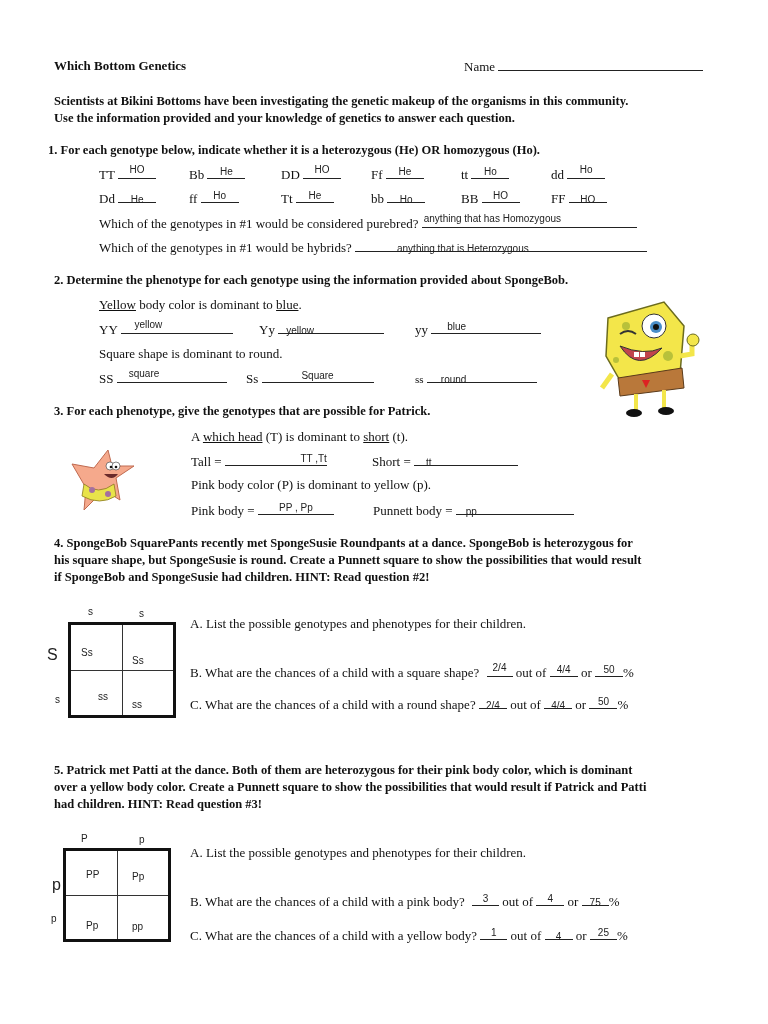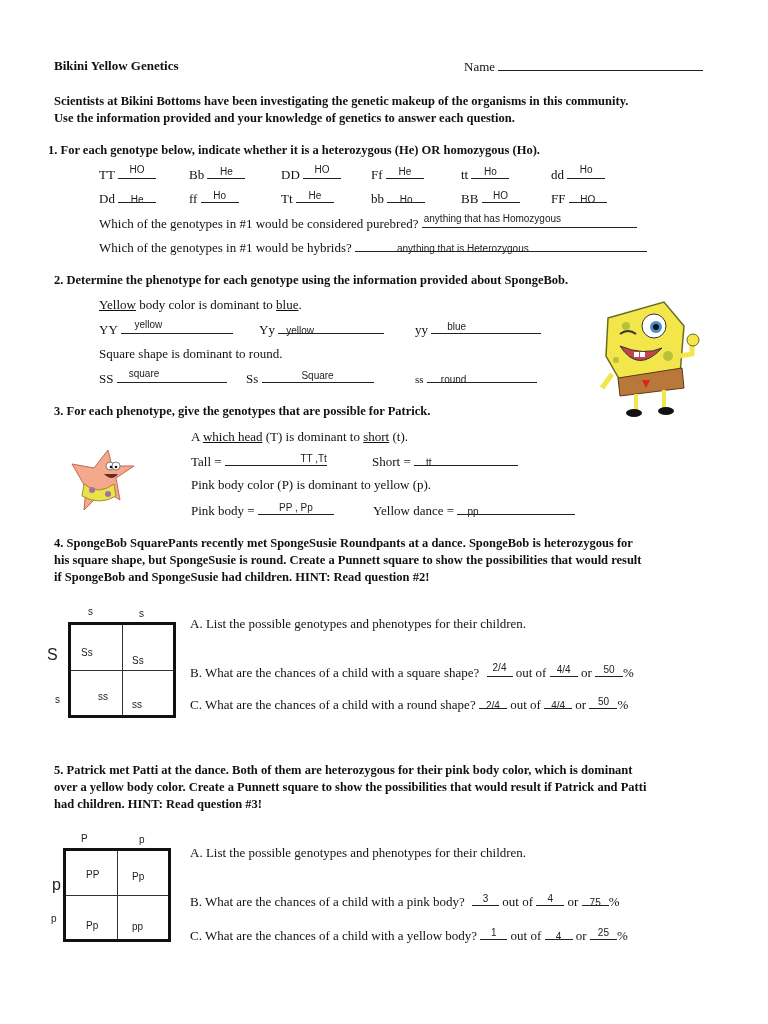--- a/index.html
+++ b/index.html
@@ -15,21 +15,21 @@
   .punnett { position: absolute; border: 3px solid #111; }
   .punnett .vline { position: absolute; top: 0; bottom: 0; width: 1px; background: #333; }
   .punnett .hline { position: absolute; left: 0; right: 0; height: 1px; background: #333; }
   .cell-txt { position: absolute; font-family: "Liberation Sans", sans-serif; font-size: 10px; color: #222; }
   .allele { position: absolute; font-family: "Liberation Sans", sans-serif; font-size: 10px; color: #222; }
   .allele.big { font-size: 16px; }
 </style>
 </head>
 <body>
 
-<div class="abs bold" style="left:54px;top:58px;font-size:13px;">Bikini Yellow Genetics</div>
+<div class="abs bold" style="left:54px;top:58px;font-size:13px;">Which Bottom Genetics</div>
 <div class="abs" style="left:464px;top:58px;font-size:13px;">
   <span>Name</span>
   <span class="blank" style="width:205px;"></span>
 </div>
 
 <div class="abs bold" style="left:54px;top:94px;font-size:12.5px;">Scientists at Bikini Bottoms have been investigating the genetic makeup of the organisms in this community.</div>
 <div class="abs bold" style="left:54px;top:111px;font-size:12.5px;">Use the information provided and your knowledge of genetics to answer each question.</div>
 
 <div class="abs bold" style="left:48px;top:143px;font-size:12.5px;">1.  For each genotype below, indicate whether it is a heterozygous (He) OR homozygous (Ho).</div>
 
@@ -108,21 +108,21 @@
 
 <div class="abs bold" style="left:54px;top:404px;font-size:12.5px;text-align:center;">3.  For each phenotype, give the genotypes that are possible for Patrick.</div>
 <div class="abs" style="left:191px;top:429px;"><span>A </span><span class="u">which head</span><span> (T) is dominant to </span><span class="u">short</span><span> (t).</span></div>
 
 <div class="abs" style="left:191px;top:453px;"><span>Tall =</span> <span class="blank" style="width:102px;"><span class="ans" style="text-align:right;padding-left:8px;">TT ,Tt</span></span></div>
 <div class="abs" style="left:372px;top:453px;"><span>Short =</span> <span class="blank" style="width:104px;"><span class="ans low" style="text-align:left;padding-left:12px;">tt</span></span></div>
 
 <div class="abs" style="left:191px;top:477px;">Pink body color (P) is dominant to yellow (p).</div>
 
 <div class="abs" style="left:191px;top:502px;"><span>Pink body =</span> <span class="blank" style="width:76px;"><span class="ans">PP , Pp</span></span></div>
-<div class="abs" style="left:373px;top:502px;"><span>Yellow dance =</span> <span class="blank" style="width:118px;"><span class="ans low" style="text-align:left;padding-left:10px;">pp</span></span></div>
+<div class="abs" style="left:373px;top:502px;"><span>Punnett body =</span> <span class="blank" style="width:118px;"><span class="ans low" style="text-align:left;padding-left:10px;">pp</span></span></div>
 
 <div class="abs" style="left:64px;top:444px;width:72px;height:72px;">
   <svg width="72" height="72" viewBox="0 0 72 72">
     <path d="M8 20 L30 24 L44 6 L48 22 L70 22 L52 34 L56 56 L40 46 L20 66 L22 44 Z" fill="#f5a98c" stroke="#c06a50" stroke-width="1"></path>
     <path d="M20 40 Q34 52 50 40 L52 52 Q36 62 18 52 Z" fill="#e8e34a" stroke="#8a7a20" stroke-width="0.8"></path>
     <circle cx="28" cy="46" r="3" fill="#a470a0"></circle>
       <circle cx="44" cy="50" r="3" fill="#a470a0"></circle>
     <circle cx="46" cy="22" r="4" fill="#fff" stroke="#333" stroke-width="0.6"></circle>
       <circle cx="52" cy="22" r="4" fill="#fff" stroke="#333" stroke-width="0.6"></circle>
     <circle cx="47" cy="23" r="1.3" fill="#111"></circle>

